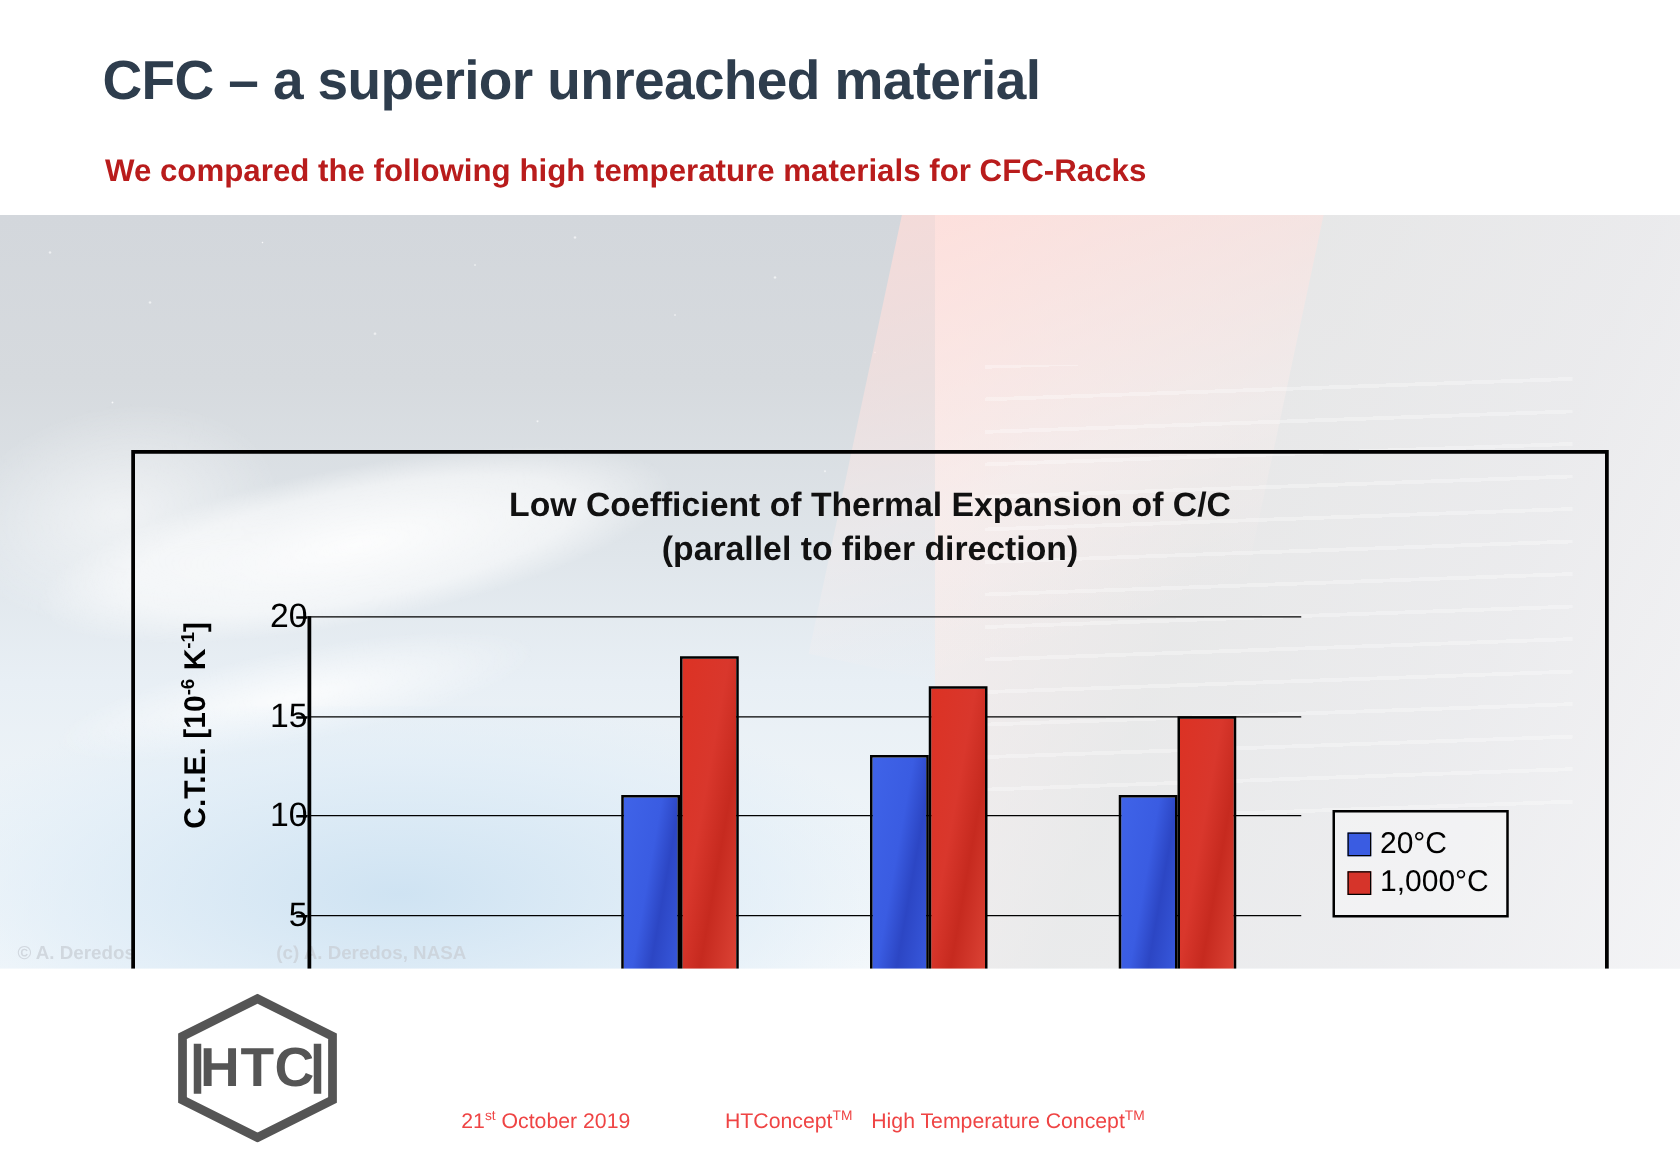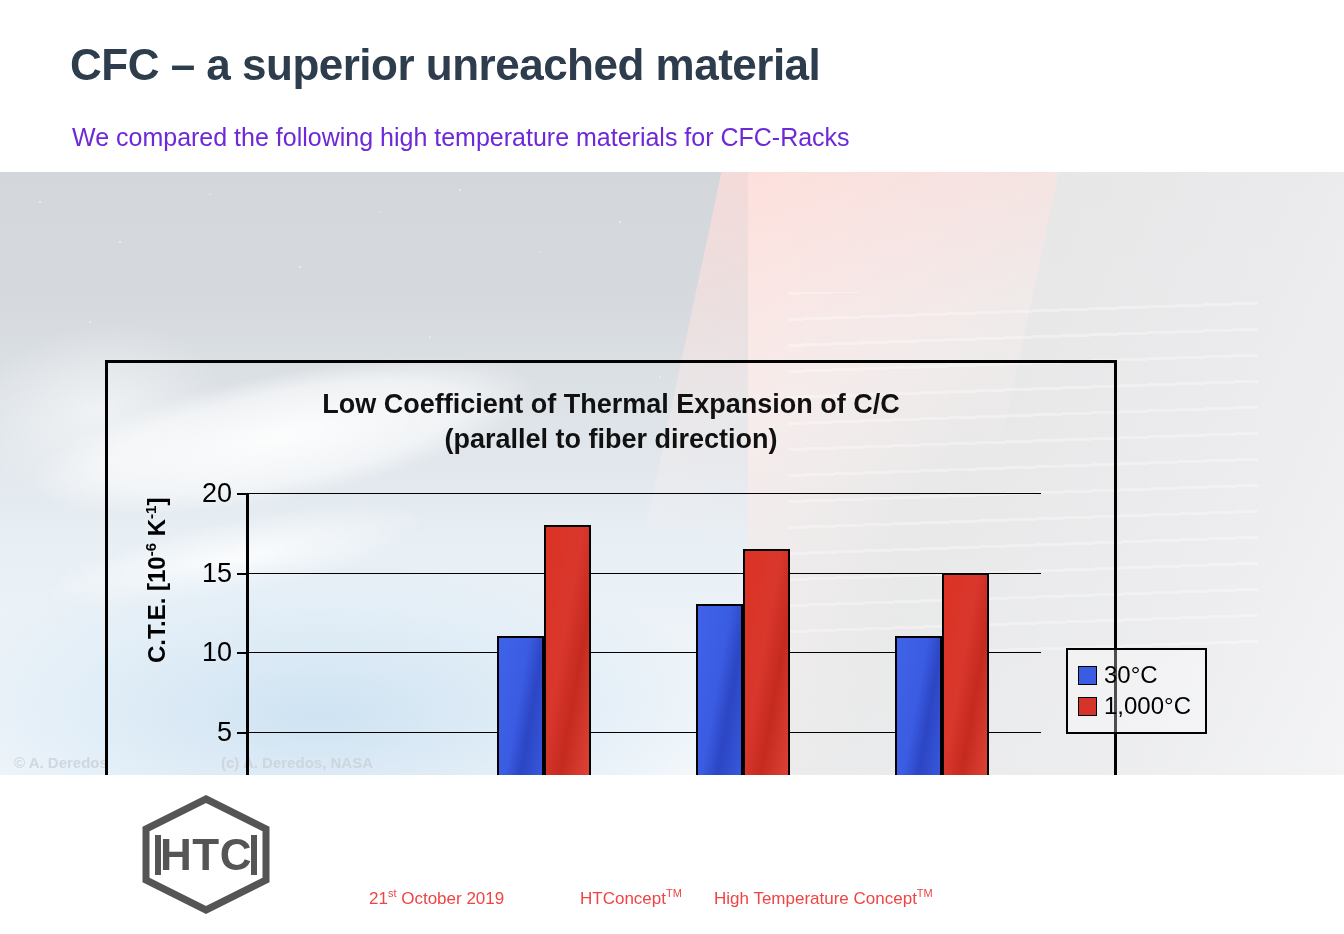--- a/index.html
+++ b/index.html
@@ -4,29 +4,29 @@
 <style>
   html,body{margin:0;padding:0;}
   body{
     width:1344px;height:934px;overflow:hidden;
     background:#ffffff;
     font-family:"Liberation Sans", sans-serif;
     position:relative;
   }
 
   
-  #header{position:absolute;left:4px;top:0;width:1178px;height:172px;background:#ffffff;}
+  #header{position:absolute;left:16px;top:0;width:1178px;height:172px;background:#ffffff;}
   #slide-title{
     position:absolute;left:66px;top:40px;
     font-size:44px;font-weight:bold;color:#2e3d4d;letter-spacing:-0.5px;
     white-space:nowrap;
   }
   #slide-subtitle{
     position:absolute;left:68px;top:123px;
-    font-size:25px;font-weight:normal;color:#6d28d9;
+    font-size:25px;font-weight:bold;color:#b91c1c;
     white-space:nowrap;
   }
 
   
   #photo-band{
     position:absolute;left:0;top:172px;width:1344px;height:603px;
     overflow:hidden;
     background:
       linear-gradient(180deg,#d3d7dc 0%,#d6dade 22%,#dfe5ea 44%,#e8eff5 62%,#eef4f8 80%,#f4f8fb 100%);
   }
@@ -81,38 +81,38 @@
     transform:rotate(12deg);
   }
 
   .watermark{
     position:absolute;color:#c9cfd6;font-size:15px;font-weight:bold;opacity:.75;
     white-space:nowrap;pointer-events:none;
   }
 
   
   #chart-frame{
-    position:absolute;left:105px;top:188px;width:1012px;height:575px;
+    position:absolute;left:105px;top:188px;width:1182px;height:575px;
     border:3px solid #000;box-sizing:border-box;
     background:transparent;
   }
   #chart-title{
     position:absolute;left:0;right:0;top:24px;text-align:center;
     font-size:27px;font-weight:bold;color:#111;line-height:1.28;
   }
 
   
   #plot{
     position:absolute;left:138px;top:130px;width:795px;height:398px; 
   }
   .gridline{position:absolute;left:0;width:100%;height:0;border-top:1.6px solid #000;}
   .axis-y{position:absolute;left:0;top:0;width:0;height:100%;border-left:3px solid #000;}
   .ytick-mark{position:absolute;left:-9px;width:9px;height:0;border-top:2.4px solid #000;}
   .ytick-label{
-    position:absolute;right:100%;margin-right:14px;
+    position:absolute;right:100%;margin-right:0;
     transform:translateY(-50%);
     font-size:27px;color:#000;white-space:nowrap;
   }
   #yaxis-title{
     position:absolute;left:34px;top:300px;
     transform:rotate(-90deg);transform-origin:0 0;
     font-size:24px;font-weight:bold;color:#000;white-space:nowrap;
   }
   #yaxis-title sup{font-size:15px;}
 
@@ -140,21 +140,21 @@
   #htc-logo{position:absolute;left:138px;top:20px;width:136px;height:119px;}
   #htc-logo-text{
     position:absolute;left:0;top:0;width:136px;height:119px;
     display:flex;align-items:center;justify-content:center;
     font-size:44px;font-weight:bold;color:#555;letter-spacing:.5px;
   }
   .footer-text{position:absolute;top:112px;font-size:17px;color:#ef4444;white-space:nowrap;}
   .footer-text sup{font-size:11px;}
   #footer-date{left:369px;}
   #footer-brand{left:580px;}
-  #footer-brand2{left:714px;}
+  #footer-brand2{left:697px;}
 </style>
 </head>
 <body>
 
 <div id="header">
   <div id="slide-title">CFC – a superior unreached material</div>
   <div id="slide-subtitle">We compared the following high temperature materials for CFC-Racks</div>
 </div>
 
 <div id="photo-band">
@@ -199,21 +199,21 @@
         <div class="bar red" title="1,000°C: 18" style="left: 298.125px; width: 47px; top: 31.84px; height: 286.56px;"></div>
         <div class="bar blue" title="20°C: 13" style="left: 449.875px; width: 47px; top: 111.44px; height: 206.96px;"></div>
         <div class="bar red" title="1,000°C: 16.5" style="left: 496.875px; width: 47px; top: 55.72px; height: 262.68px;"></div>
         <div class="bar blue" title="20°C: 11" style="left: 648.625px; width: 47px; top: 143.28px; height: 175.12px;"></div>
         <div class="bar red" title="1,000°C: 15" style="left: 695.625px; width: 47px; top: 79.6px; height: 238.8px;"></div>
       </div>
 
     <div id="legend">
       <div class="legend-row">
         <span class="legend-swatch" style="background:#3a5ce2;"></span>
-        <span class="legend-label">30°C</span>
+        <span class="legend-label">20°C</span>
       </div>
       <div class="legend-row">
         <span class="legend-swatch" style="background:#d6342a;"></span>
         <span class="legend-label">1,000°C</span>
       </div>
     </div>
 
 
   </div>
 </div>

